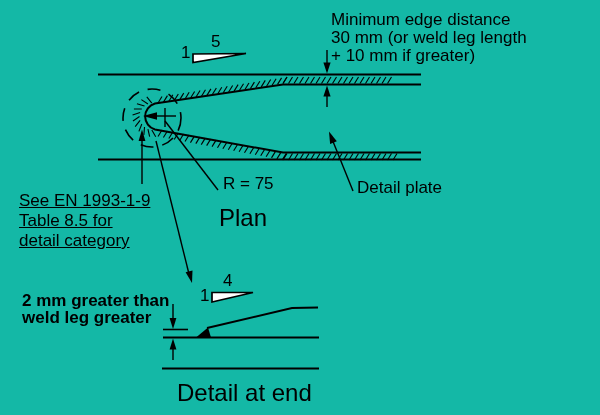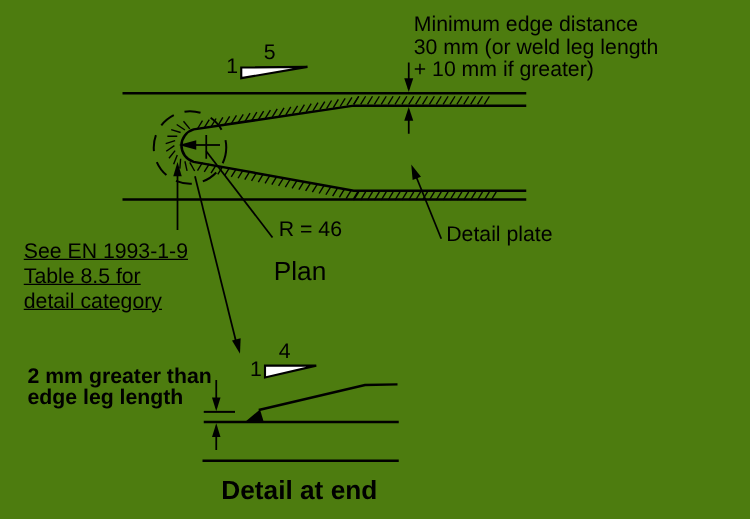--- a/index.html
+++ b/index.html
@@ -1,21 +1,21 @@
 <!DOCTYPE html>
 <html><head>
 <meta charset="utf-8">
 <style>
   html,body{margin:0;padding:0;background:#fff;}
-  #page{position:relative;width:600px;height:415px;background:#4d7c0f;overflow:hidden;
+  #page{position:relative;width:600px;height:415px;background:#14b8a6;overflow:hidden;
         font-family:"Liberation Sans", sans-serif;color:#000;}
   #diagram{position:absolute;left:0;top:0;}
   .lbl{position:absolute;font-size:17px;line-height:18px;white-space:nowrap;color:#000;}
   .lbl div{white-space:nowrap;}
-  .big{font-size:21px;}
+  .big{font-size:24px;}
   .note3 div{height:18px;}
   .seeen div{height:20px;}
   .twomm div{height:17px;}
 </style>
 </head>
 <body>
 
 <div id="page">
 
   <svg id="diagram" width="600" height="415" viewBox="0 0 600 415">
@@ -187,33 +187,33 @@
 
   <div class="lbl note3" style="left:331px;top:11px;">
     <div>Minimum edge distance</div>
     <div>30 mm (or weld leg length</div>
     <div>+ 10 mm if greater)</div>
   </div>
 
   <div class="lbl" style="left:211px;top:33px;">5</div>
   <div class="lbl" style="left:181px;top:44px;">1</div>
 
-  <div class="lbl" style="left:223px;top:175px;">R = 46</div>
+  <div class="lbl" style="left:223px;top:175px;">R = 75</div>
   <div class="lbl big" style="left:219px;top:209px;">Plan</div>
   <div class="lbl" style="left:357px;top:179px;">Detail plate</div>
 
   <div class="lbl seeen" style="left:19px;top:192px;text-decoration:underline;">
     <div>See EN 1993-1-9</div>
     <div>Table 8.5 for</div>
     <div>detail category</div>
   </div>
 
   <div class="lbl twomm" style="left:22px;top:292px;font-weight:bold;">
     <div>2 mm greater than</div>
-    <div>edge leg length</div>
+    <div>weld leg greater</div>
   </div>
 
   <div class="lbl" style="left:223px;top:272px;">4</div>
   <div class="lbl" style="left:200px;top:287px;">1</div>
 
-  <div class="lbl big" style="left:177px;top:384px;font-weight:bold;">Detail at end</div>
+  <div class="lbl big" style="left:177px;top:384px;">Detail at end</div>
 
 </div>
 
 </body></html>

